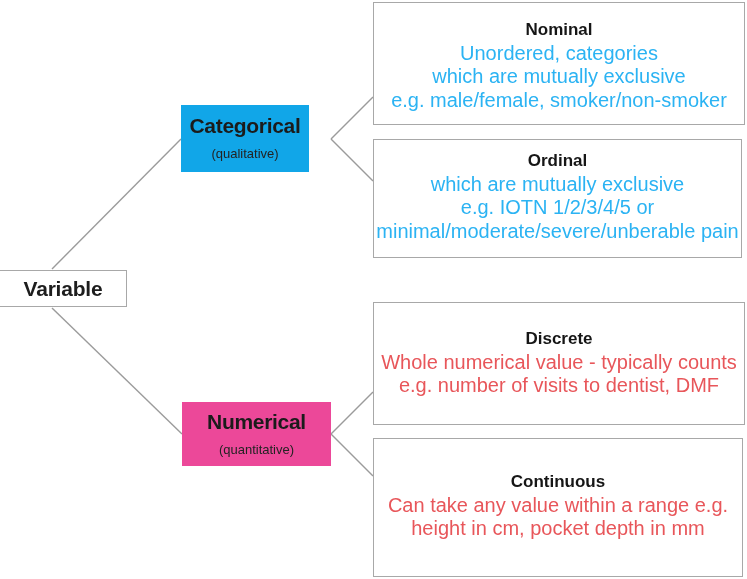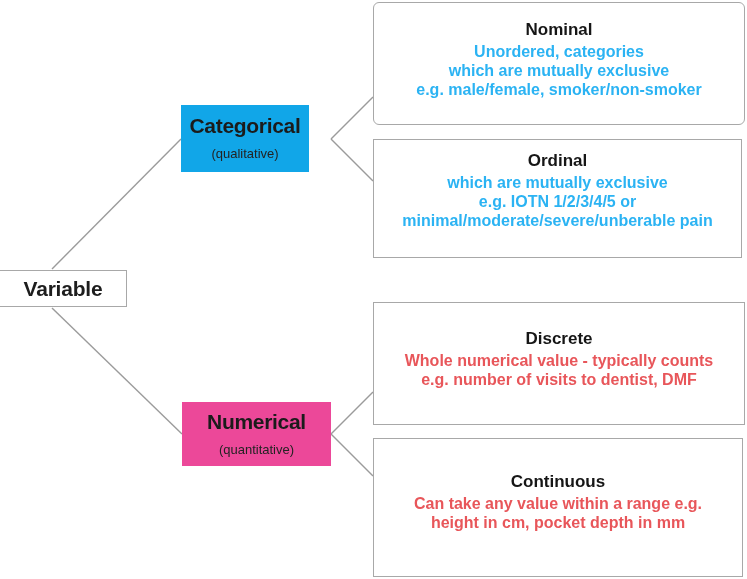--- a/index.html
+++ b/index.html
@@ -87,32 +87,32 @@
     justify-content: flex-start;
     padding-top: 0px;
   }
   .leaf .heading {
     font-size: 17px;
     font-weight: bold;
     color: #161616;
     line-height: 1.15;
   }
   .leaf .body {
-    font-size: 16px;
+    font-size: 20px;
     line-height: 1.19;
-    font-weight: bold;
+    font-weight: normal;
   }
   .leaf .body .line {
     display: block;
     white-space: nowrap;
   }
   .blue-text .body { color: #2bb3f3; }
   .red-text  .body { color: #e8565a; }
 
-  #node-nominal   { left: 373px; top: 2px;   width: 372px; height: 123px; border-radius: 6px; }
+  #node-nominal   { left: 373px; top: 2px;   width: 372px; height: 123px; }
   #node-ordinal   { left: 373px; top: 139px; width: 369px; height: 119px; }
   #node-discrete  { left: 373px; top: 302px; width: 372px; height: 123px; }
   #node-continuous{ left: 373px; top: 438px; width: 370px; height: 139px; }
 
   #node-nominal    .heading { margin-top: 17px; }
   #node-nominal    .body    { margin-top: 2px; }
   #node-ordinal    .heading { margin-top: 11px; }
   #node-ordinal    .body    { margin-top: 2px; }
   #node-discrete   .heading { margin-top: 26px; }
   #node-discrete   .body    { margin-top: 2px; }

